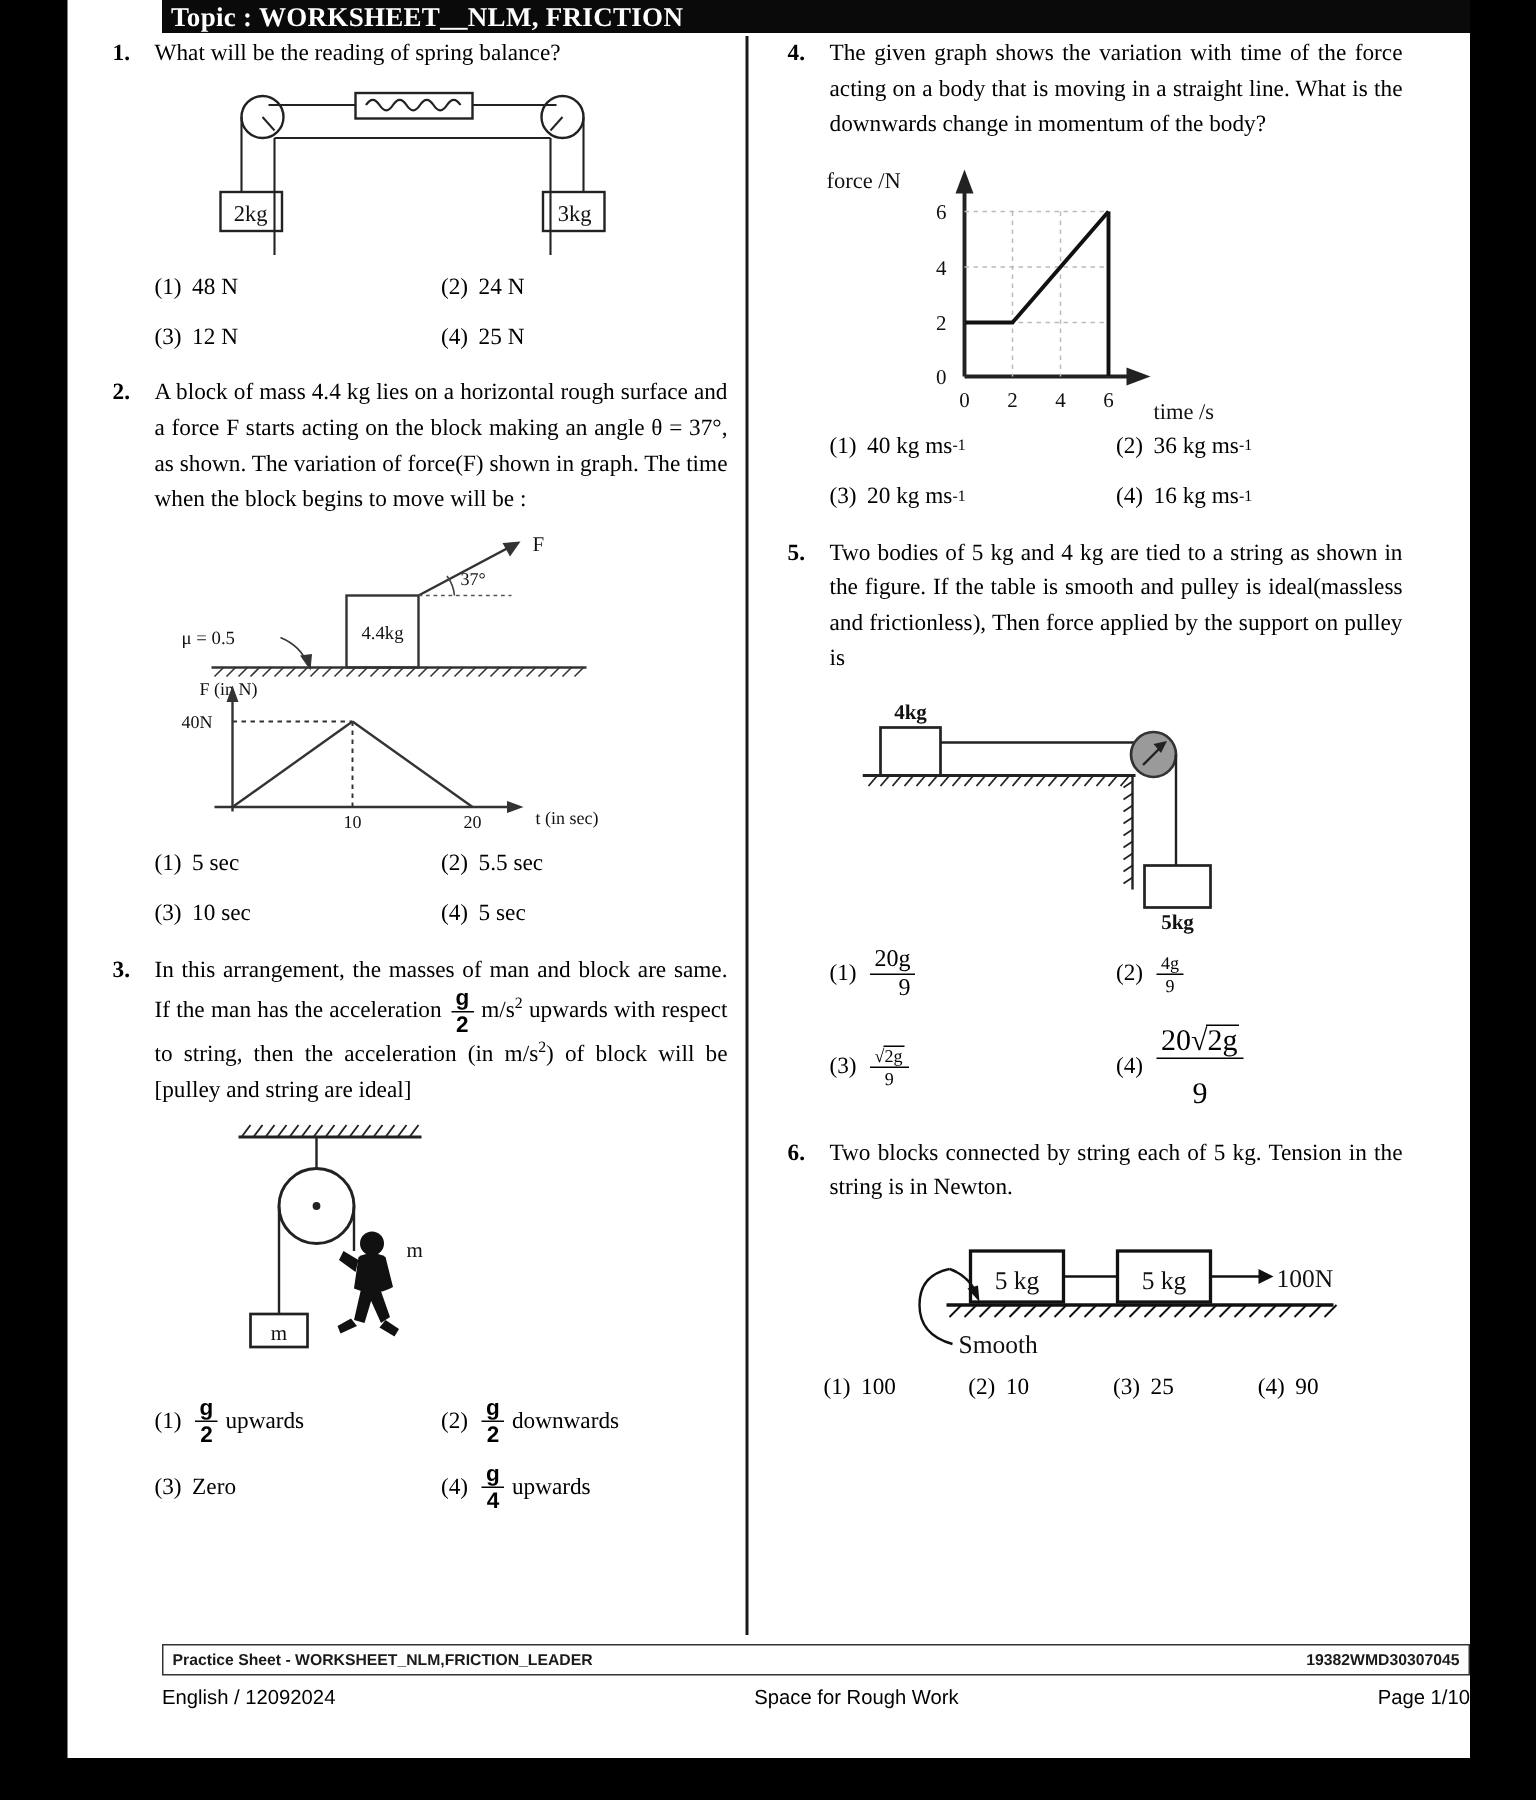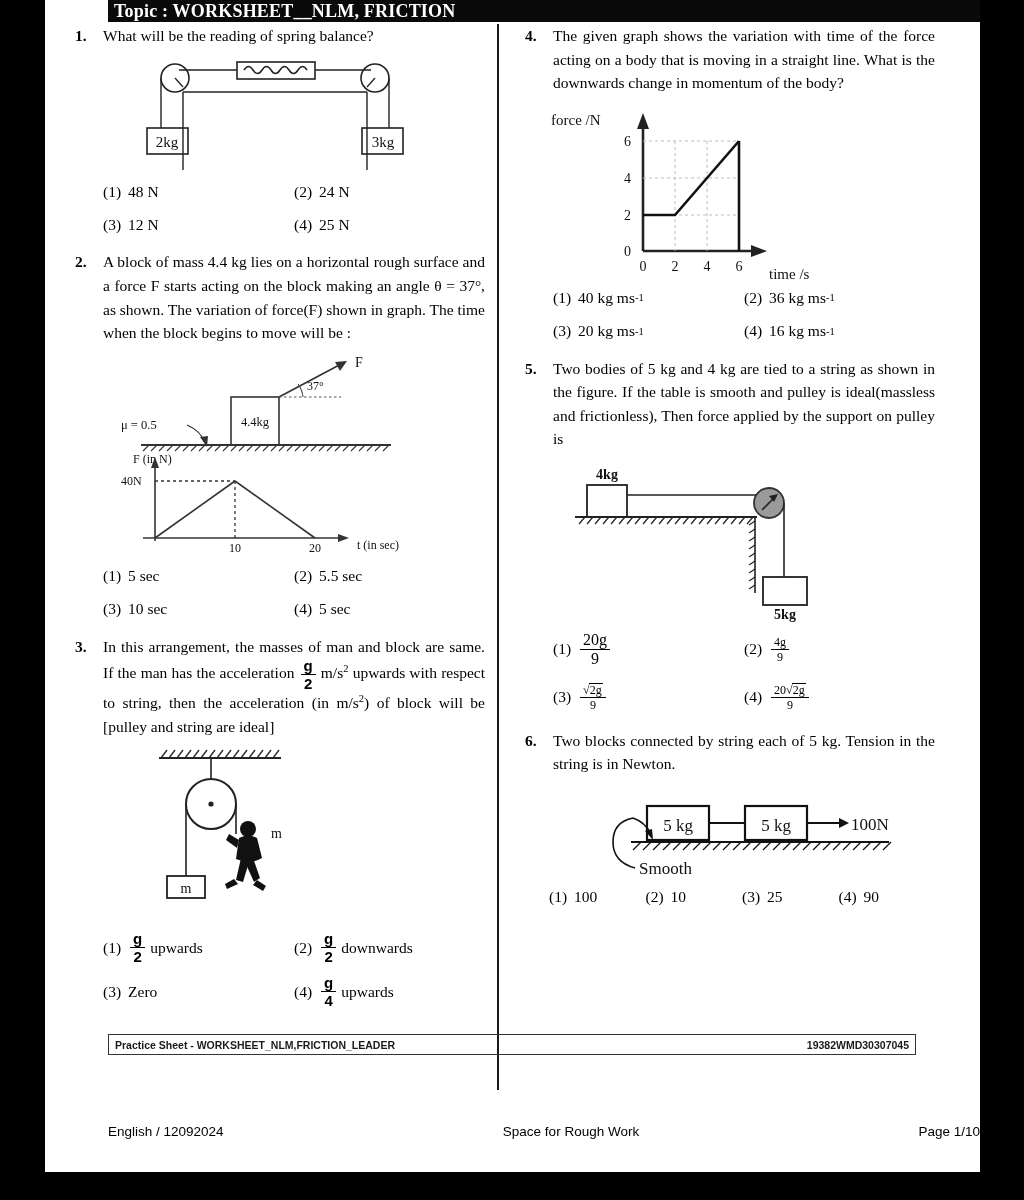--- a/index.html
+++ b/index.html
@@ -138,22 +138,22 @@
     border-top: 1.2px solid #000;
     padding: 0 1px;
     margin-left: -1px;
   }
   
   .fig { display: block; margin: 8px auto 4px auto; }
   
   .footer-box {
     position: absolute;
     left: 63px;
-    top: 1034px;
-    width: 808px;
+    top: 1096px;
+    width: 872px;
     height: 21px;
     border: 1.4px solid #333;
     box-sizing: border-box;
     display: flex;
     align-items: center;
     justify-content: space-between;
     padding: 0 6px;
     font-family: "Liberation Sans", sans-serif;
     font-size: 10.5px;
     font-weight: bold;
@@ -544,42 +544,42 @@
 
           <line x1="209" y1="44" x2="209" y2="118" stroke="#222" stroke-width="1.6"></line>
 
           <rect x="188" y="118" width="44" height="28" fill="none" stroke="#222" stroke-width="1.8"></rect>
           <text x="210" y="160" font-size="14" font-weight="bold" text-anchor="middle" fill="#111">5kg</text>
         </svg>
 
         <div class="opts" style="margin-top:8px; row-gap:16px;">
           <div class="opt">
             <span class="opt-lbl">(1)</span>
-            <span class="frac" style="font-size:16px;">
+            <span class="frac" style="font-size:16px;align-items:flex-end;">
                 <span class="num">20g</span>
                 <span class="den">9</span>
               </span>
           </div>
           <div class="opt">
             <span class="opt-lbl">(2)</span>
             <span class="frac" style="font-size:12px;">
                 <span class="num">4g</span>
                 <span class="den">9</span>
               </span>
           </div>
           <div class="opt">
             <span class="opt-lbl">(3)</span>
             <span class="frac" style="font-size:12px;">
                 <span class="num"><span></span>√<span class="sqrt">2g</span></span>
                 <span class="den">9</span>
               </span>
           </div>
           <div class="opt">
             <span class="opt-lbl">(4)</span>
-            <span class="frac" style="font-size:12px;">
+            <span class="frac" style="font-size:20px;gap:12px;">
                 <span class="num"><span>20</span>√<span class="sqrt">2g</span></span>
                 <span class="den">9</span>
               </span>
           </div>
         </div>
       </div>
 
       <div class="q" style="margin-top:18px;">
         <div class="q-row">
           <div class="q-num">6.</div>

